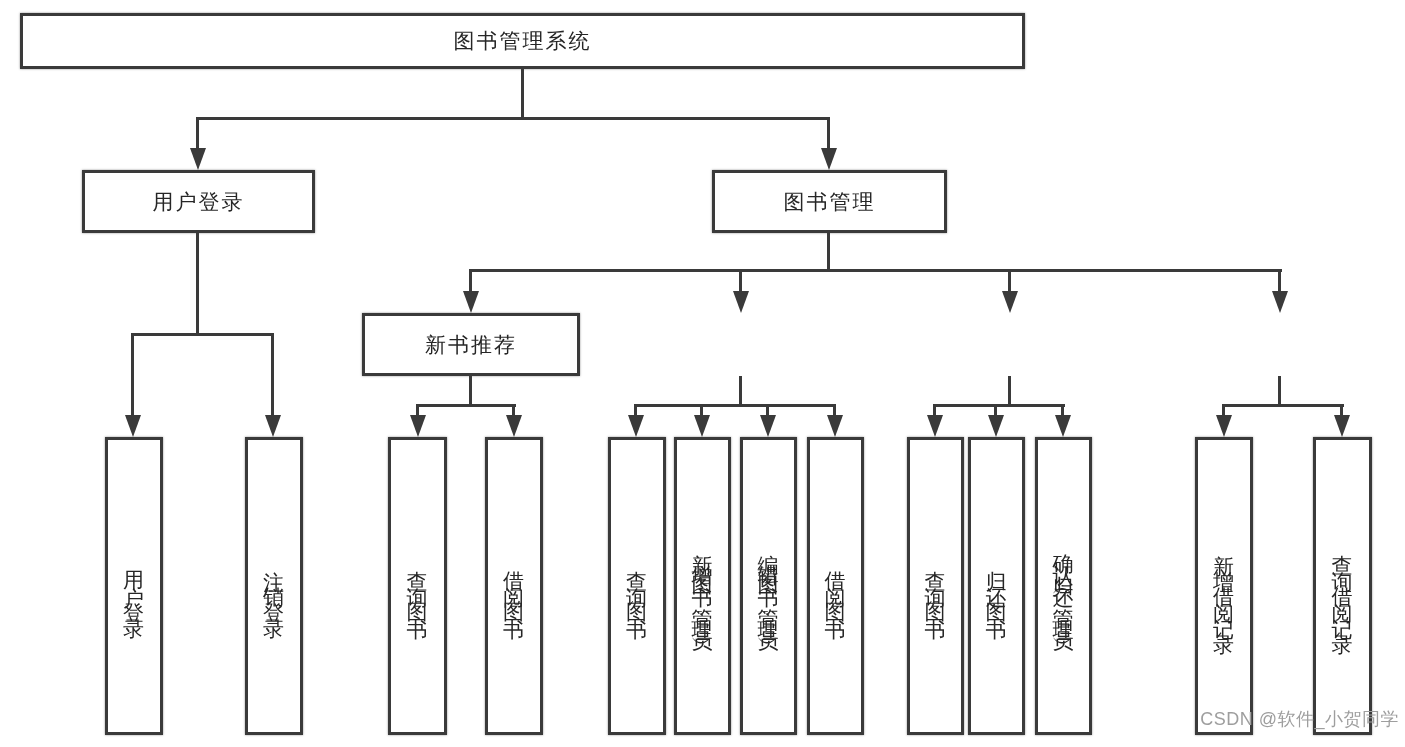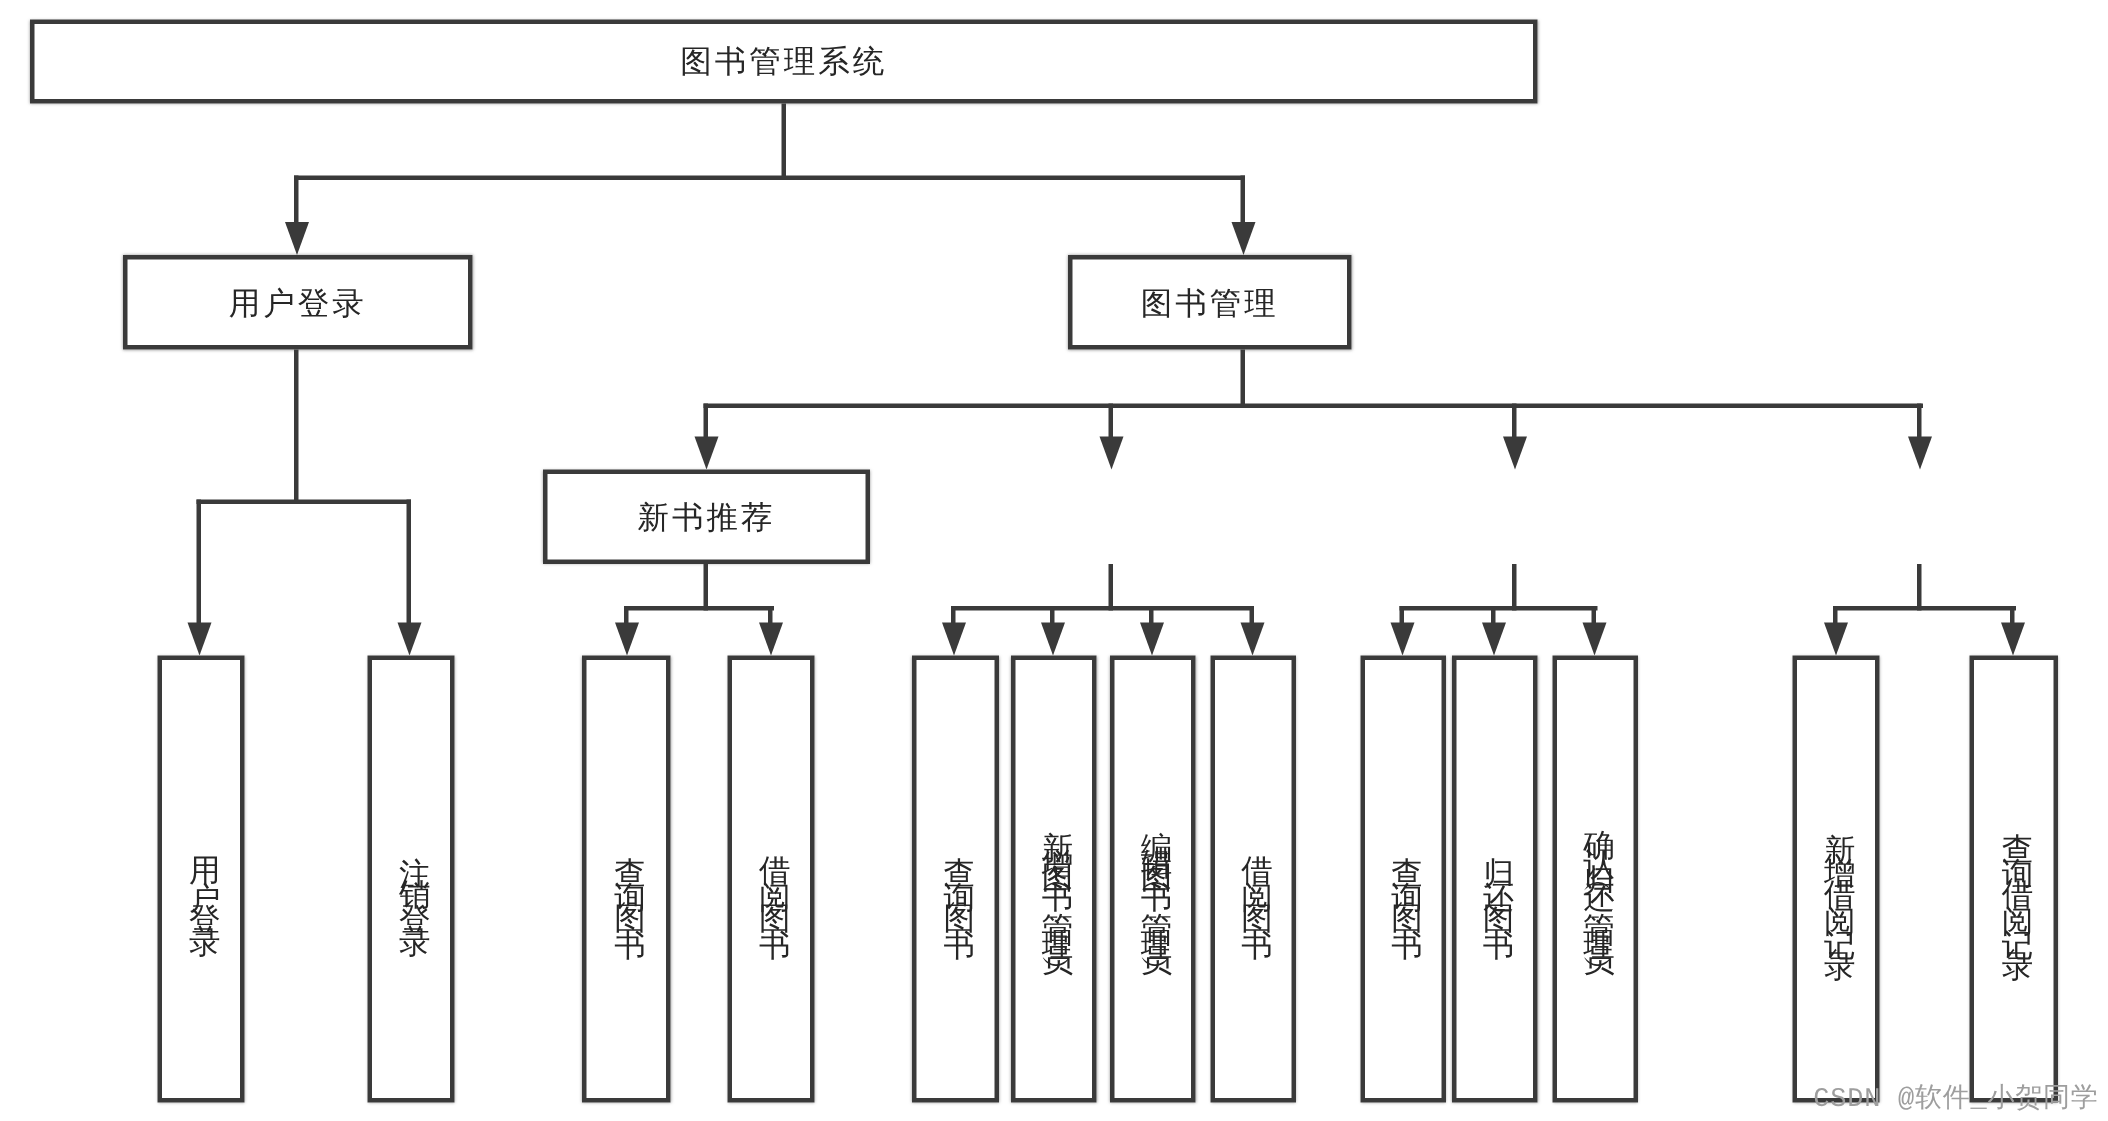--- a/index.html
+++ b/index.html
@@ -1,20 +1,20 @@
 <!DOCTYPE html>
 <html><head>
 <meta charset="utf-8">
 <style>
   html,body{margin:0;padding:0;background:#ffffff;}
   #canvas{
     position:relative;
     width:1405px;height:747px;
     background:#ffffff;
-    font-family:Liberation Mono, monospace;
+    font-family:Liberation Sans, sans-serif;
     overflow:hidden;
   }
   .box{
     position:absolute;
     background:#ffffff;
     border:3px solid #3a3a3a;
     box-sizing:border-box;
     display:flex;
     align-items:center;
     justify-content:center;
@@ -45,21 +45,21 @@
     position:absolute;height:3px;background:#3a3a3a;
   }
   .arrow{
     position:absolute;width:0;height:0;
     border-left:8px solid transparent;
     border-right:8px solid transparent;
     border-top:22px solid #3a3a3a;
   }
   .watermark{
     position:absolute;
-    right:6px;bottom:4px;
+    right:6px;bottom:16px;
     font-size:18px;
     color:#9e9e9e;
     letter-spacing:.5px;
     white-space:nowrap;
   }
 </style>
 </head>
 <body>
 
 <div id="canvas">
@@ -71,21 +71,21 @@
   <div class="vline" style="left:521px;top:69px;height:51px"></div>
   <div class="hline" style="left:196px;top:117px;width:634px"></div>
   <div class="vline" style="left:196px;top:117px;height:33px"></div>
   <div class="arrow" style="left:190px;top:148px"></div>
   <div class="vline" style="left:827px;top:117px;height:33px"></div>
   <div class="arrow" style="left:821px;top:148px"></div>
 
   <div class="box" style="left:82px;top:170px;width:233px;height:63px">
     <span class="lbl">用户登录</span>
   </div>
-  <div class="box" style="left:712px;top:170px;width:189px;height:63px">
+  <div class="box" style="left:712px;top:170px;width:235px;height:63px">
     <span class="lbl">图书管理</span>
   </div>
 
   <div class="vline" style="left:196px;top:233px;height:103px"></div>
   <div class="hline" style="left:131px;top:333px;width:143px"></div>
   <div class="vline" style="left:131px;top:333px;height:84px"></div>
   <div class="arrow" style="left:125px;top:415px"></div>
   <div class="vline" style="left:271px;top:333px;height:84px"></div>
   <div class="arrow" style="left:265px;top:415px"></div>
 

